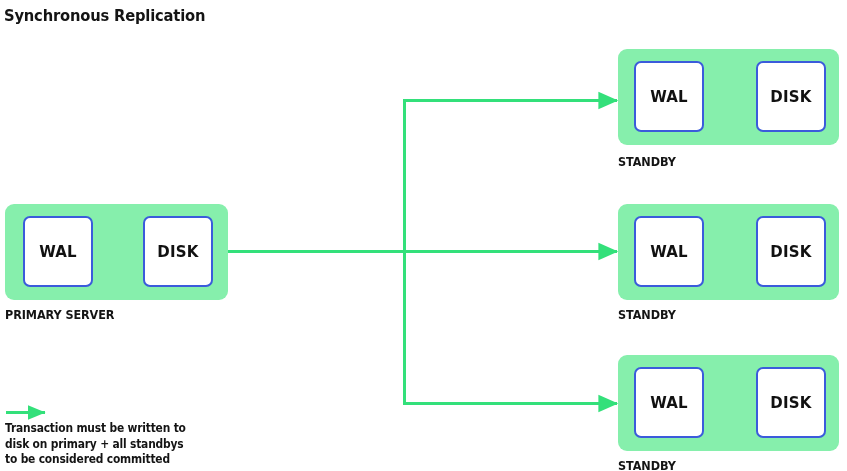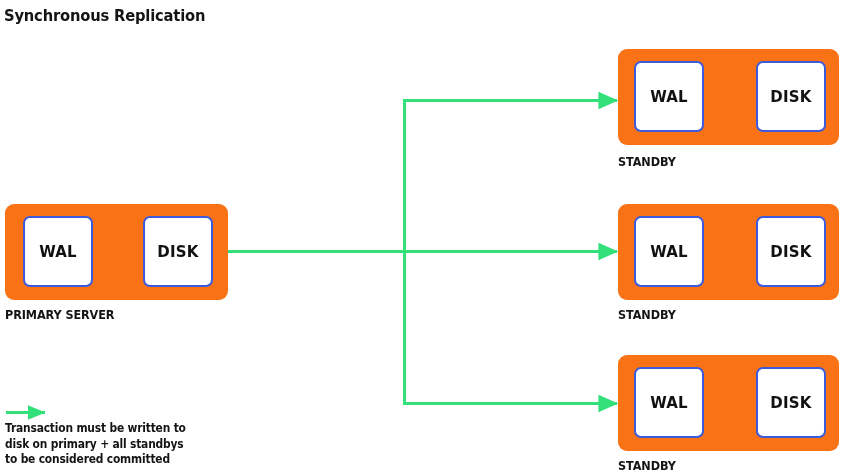--- a/index.html
+++ b/index.html
@@ -33,21 +33,21 @@
     letter-spacing: -0.2px;
     color: #141414;
     transform: scaleX(0.92);
     transform-origin: left top;
     white-space: nowrap;
   }
 
   
   .server {
     position: absolute;
-    background: #f97316;
+    background: #86efac;
     border-radius: 9px;
     box-sizing: border-box;
   }
 
   
   .node {
     position: absolute;
     background: #ffffff;
     border: 2px solid #3b5bdb;
     border-radius: 7px;

